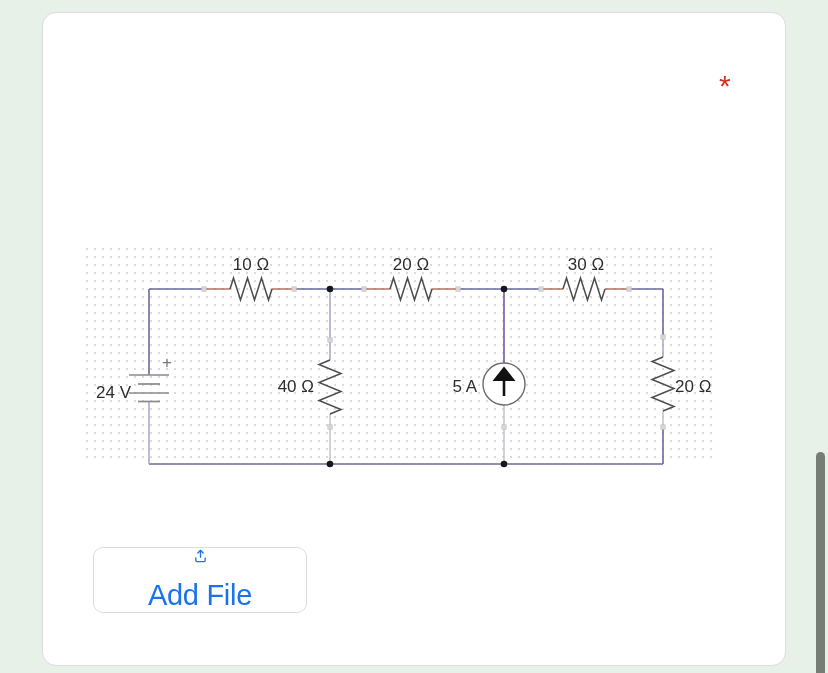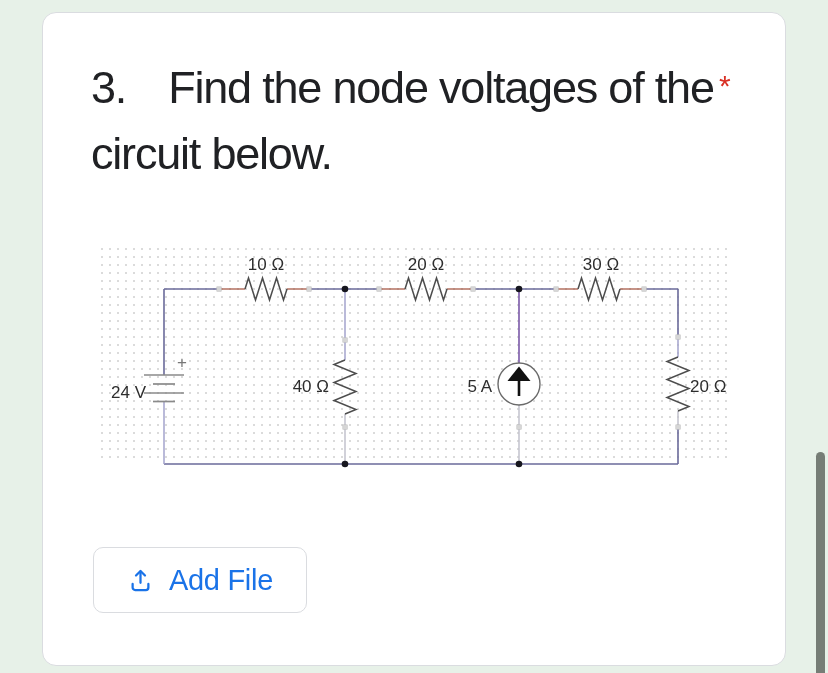--- a/index.html
+++ b/index.html
@@ -30,21 +30,21 @@
   .title .qnum { margin-right: 42px; }
   .required {
     position: absolute;
     left: 676px; top: 56px;
     color: var(--required-red, #d93025);
     font-size: 30px;
     font-weight: 400;
   }
   .circuit {
     position: absolute;
-    left: 53px; top: 227px;
+    left: 38px; top: 227px;
     width: 640px; height: 235px;
   }
   .grid-dots {
     position: absolute;
     left: 2px; top: 5px;
     width: 634px; height: 214px;
     background-image: radial-gradient(circle, #d2d2d2 0.9px, transparent 1.1px);
     background-size: 8px 8px;
     opacity: 0.8;
   }
@@ -63,43 +63,41 @@
     left: 50px; top: 534px;
     width: 214px; height: 66px;
     background: var(--card-background, #ffffff);
     border: 1px solid var(--button-border, #dadce0);
     border-radius: 10px;
     display: flex;
     align-items: center;
     justify-content: center;
     gap: 15px;
     cursor: pointer;
+    flex-direction: column;
   }
   .add-file span {
     color: var(--accent-blue, #1a73e8);
     font-size: 29px;
     font-weight: 500;
     letter-spacing: -0.3px;
   }
   .scrollbar-thumb {
     position: absolute;
     right: 3px; top: 452px;
     width: 9px; height: 240px;
     border-radius: 6px;
     background: var(--scrollbar-gray, #767d76);
   }
 </style>
 </head>
 <body>
 
 <div class="card">
 
-  <div class="title">
-    <span class="qnum">3.</span><span>Find the node voltages of the circuit below.</span>
-  </div>
   <div class="required">*</div>
 
   <div class="circuit">
     <div class="grid-dots"></div>
     <svg width="640" height="235" viewBox="0 0 640 235">
 
       <g fill="none" stroke-width="1.6" stroke="#6a6a9a">
         <path d="M68,49 H123"></path>
         <path d="M213,49 H283"></path>
         <path d="M377,49 H460"></path>

